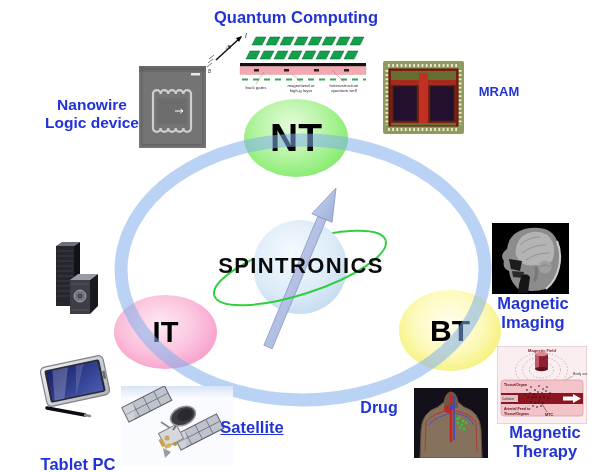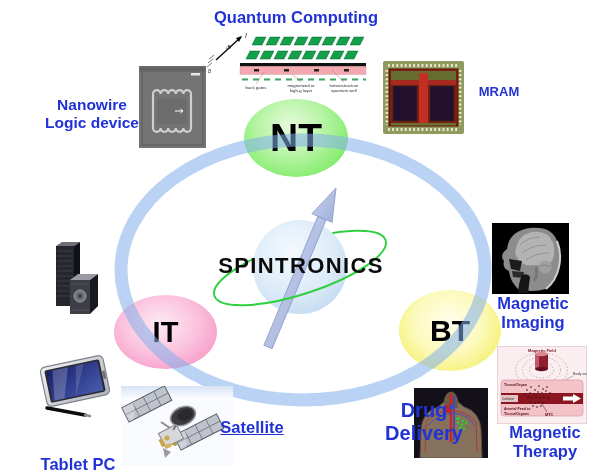--- a/index.html
+++ b/index.html
@@ -23,21 +23,21 @@
   .lbl{
     position:absolute;color:#2133d6;font-weight:bold;text-align:center;line-height:1.14;
   }
   #lbl-quantum{left:213px;top:8px;width:166px;font-size:16.5px;}
   #lbl-nanowire{left:36px;top:96px;width:112px;font-size:15.5px;}
   #lbl-mram{left:468px;top:85px;width:62px;font-size:13px;}
   #lbl-imaging{left:494px;top:294px;width:78px;font-size:16.5px;}
   #lbl-server{left:45px;top:318px;width:66px;font-size:16.5px;}
   #lbl-tablet{left:32px;top:419px;width:92px;font-size:16.5px;margin-top:36px;}
   #lbl-satellite{left:212px;top:418px;width:80px;font-size:16.5px;text-decoration:underline;}
-  #lbl-drug{left:340px;top:399px;width:78px;font-size:20px;margin-left:45px;}
+  #lbl-drug{left:340px;top:399px;width:78px;font-size:16px;}
   #lbl-therapy{left:499px;top:423px;width:92px;font-size:16.5px;}
   #img-server{left:50px;top:236px;width:58px;height:88px;}
   #img-tablet{left:33px;top:351px;width:84px;height:68px;}
   #img-satellite{left:121px;top:386px;width:112px;height:80px;}
   #img-nanowire{left:139px;top:66px;width:67px;height:82px;}
   #img-quantum{left:206px;top:29px;width:163px;height:67px;}
   #img-mram{left:383px;top:61px;width:81px;height:73px;}
   #img-brain{left:492px;top:223px;width:77px;height:71px;}
   #img-therapy{left:497px;top:346px;width:90px;height:78px;}
   #img-drug{left:414px;top:388px;width:74px;height:70px;}
@@ -409,20 +409,19 @@
     <span>Imaging</span>
   </div>
   <div class="lbl" id="lbl-tablet" style="z-index:6;">
     <span>Tablet PC</span>
   </div>
   <div class="lbl" id="lbl-satellite" style="z-index:6;">
     <span>Satellite</span>
   </div>
   <div class="lbl" id="lbl-drug" style="z-index:6;">
     <span>Drug</span><br>
-    <span>Delivery</span>
   </div>
   <div class="lbl" id="lbl-therapy" style="z-index:6;">
     <span>Magnetic</span><br>
     <span>Therapy</span>
   </div>
 
 </div>
 
 </body></html>

